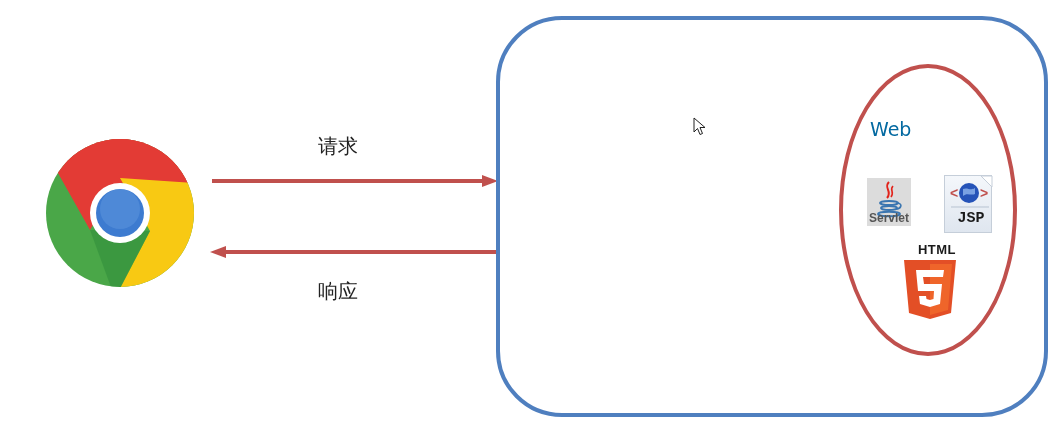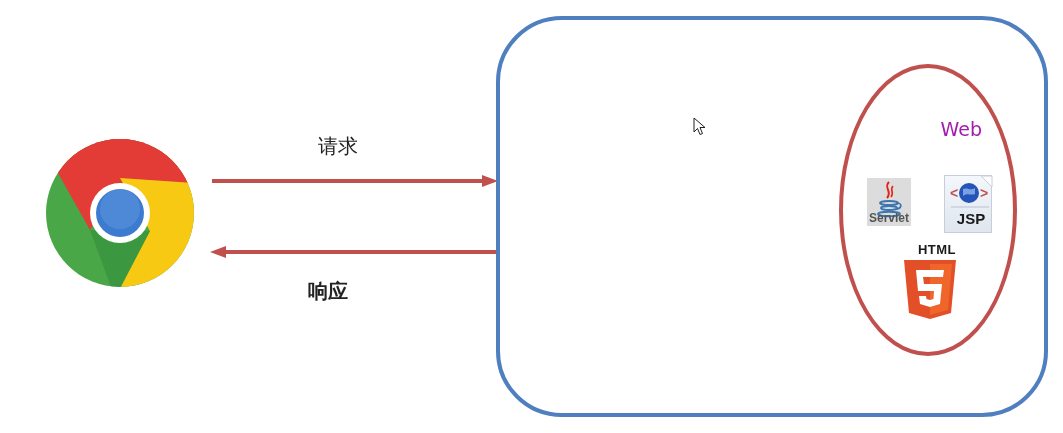--- a/index.html
+++ b/index.html
@@ -5,29 +5,29 @@
   html, body { margin:0; padding:0; background:#ffffff; }
   body { width:1063px; height:433px; position:relative; overflow:hidden;
          font-family:"DejaVu Sans","Liberation Sans",sans-serif; }
   .abs { position:absolute; }
   #server-box { left:496px; top:16px; width:552px; height:401px;
     border:4px solid #4f7fbf; border-radius:66px; box-sizing:border-box; }
   #resource-ellipse { left:839px; top:64px; width:178px; height:292px;
     border:4px solid #c0504d; border-radius:50%; box-sizing:border-box; }
   .label-cn { font-size:20px; color:#222; }
   #request-label { left:318px; top:133px; }
-  #response-label { left:308px; top:278px;font-weight:bold; }
-  #web-label { left:870px; top:116px; width:112px; text-align:right; font-size:19px; line-height:26px; color:#a21caf; }
+  #response-label { left:318px; top:278px; }
+  #web-label { left:870px; top:116px; width:112px; text-align:left; font-size:19px; line-height:26px; color:#0369a1; }
   .servlet-tile { left:867px; top:178px; width:44px; height:48px; background:#dcdcdc; }
   .servlet-text { position:absolute; left:0; bottom:1px; width:44px; text-align:center;
      font-family:"Liberation Sans",sans-serif; font-weight:bold; font-size:12px; color:#555; }
   .jsp-tile { left:944px; top:175px; width:48px; height:58px; background:linear-gradient(#f4f7fb,#dfe6ef);
      border:1px solid #c5ced9; box-sizing:border-box; }
   .jsp-text { position:absolute; left:6px; bottom:5px; width:40px; text-align:center;
-     font-family:Liberation Sans, sans-serif; font-weight:bold; font-size:15px; color:#1a1a1a; }
+     font-family:Liberation Mono, monospace; font-weight:bold; font-size:15px; color:#1a1a1a; }
   .html-word { left:902px; top:242px; width:54px; text-align:right;
      font-family:"Liberation Sans",sans-serif; font-weight:900; font-size:13px; color:#1a1a1a; letter-spacing:0.5px; }
   .cursor { left:693px; top:117px; }
 </style>
 </head>
 <body>
 
 <svg class="abs" style="left:45px;top:138px" width="150" height="150" viewBox="0 0 150 150">
   <defs>
     <clipPath id="cc">

